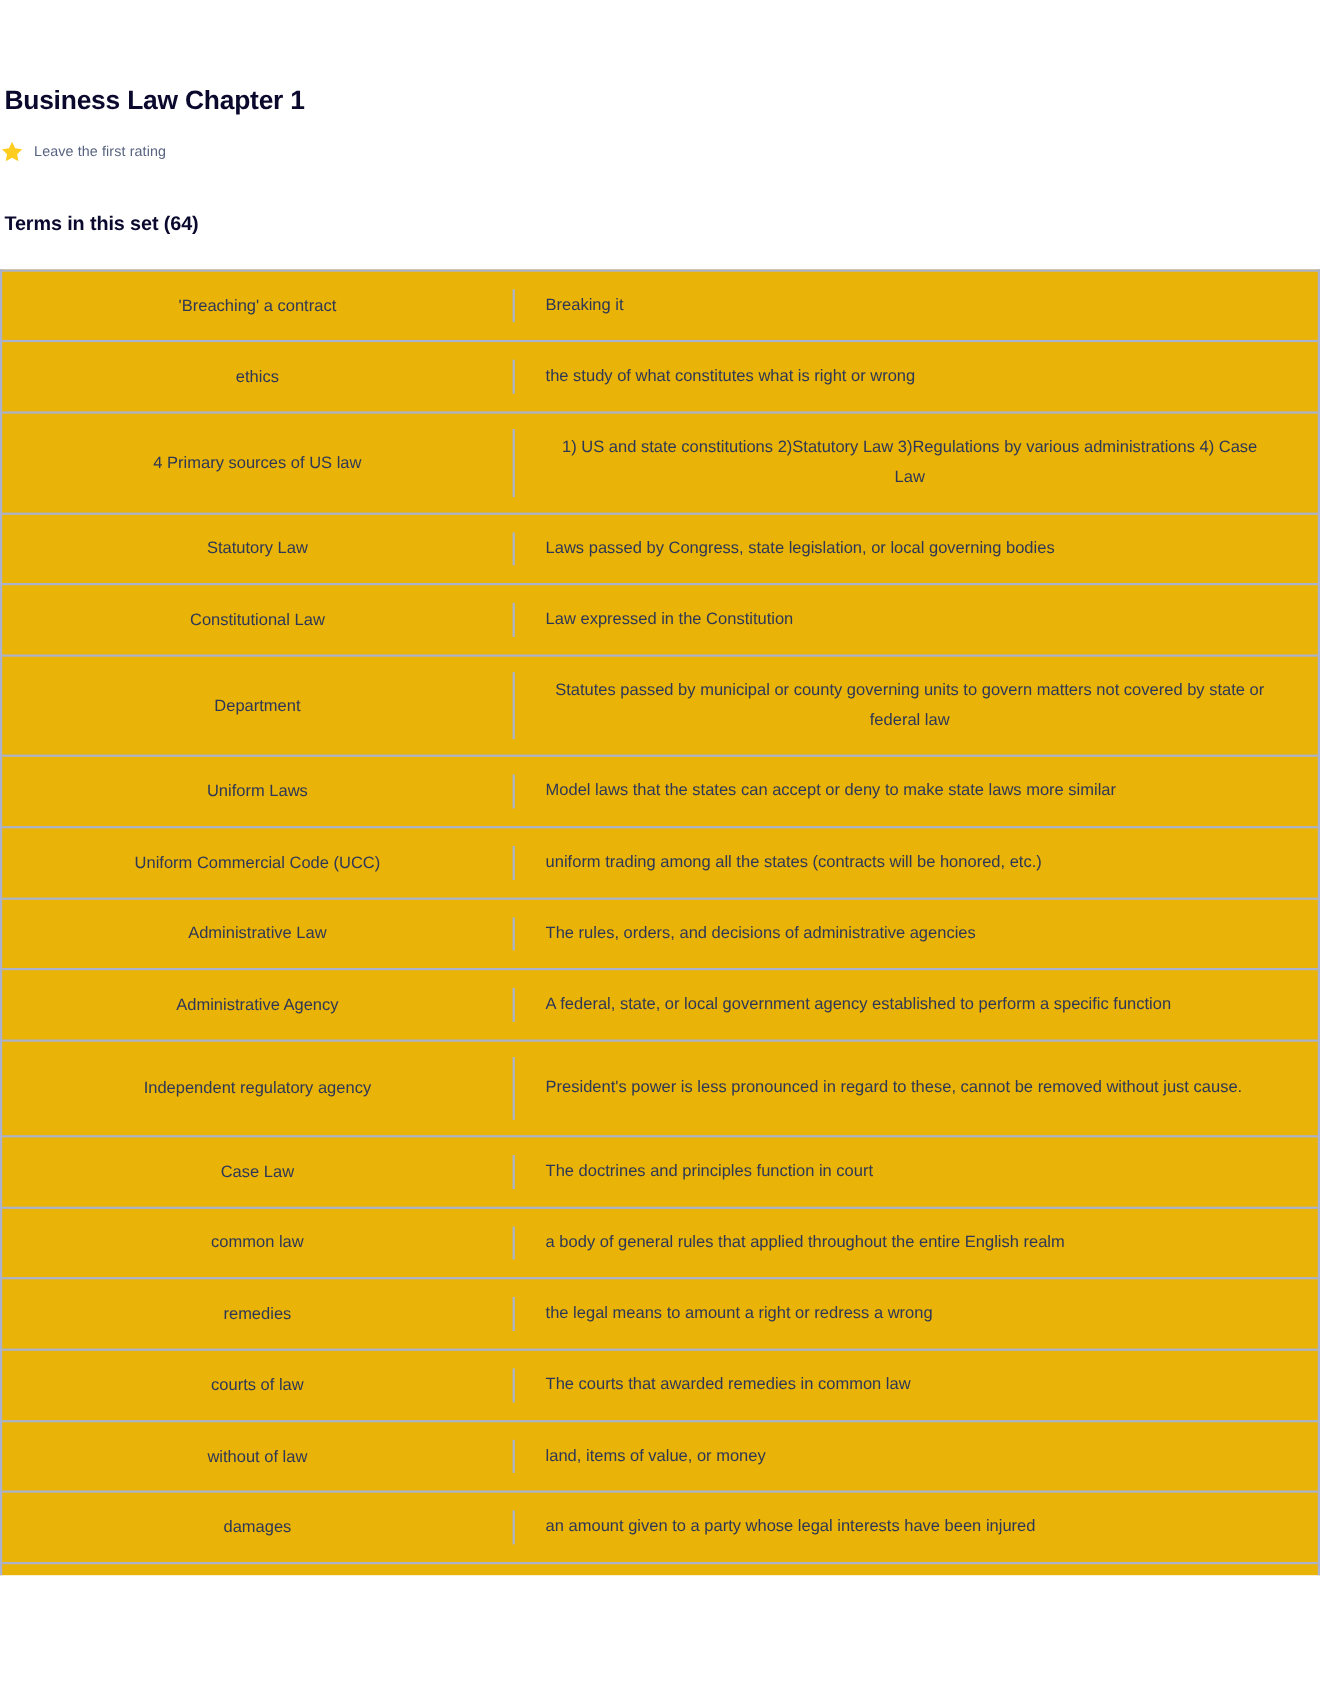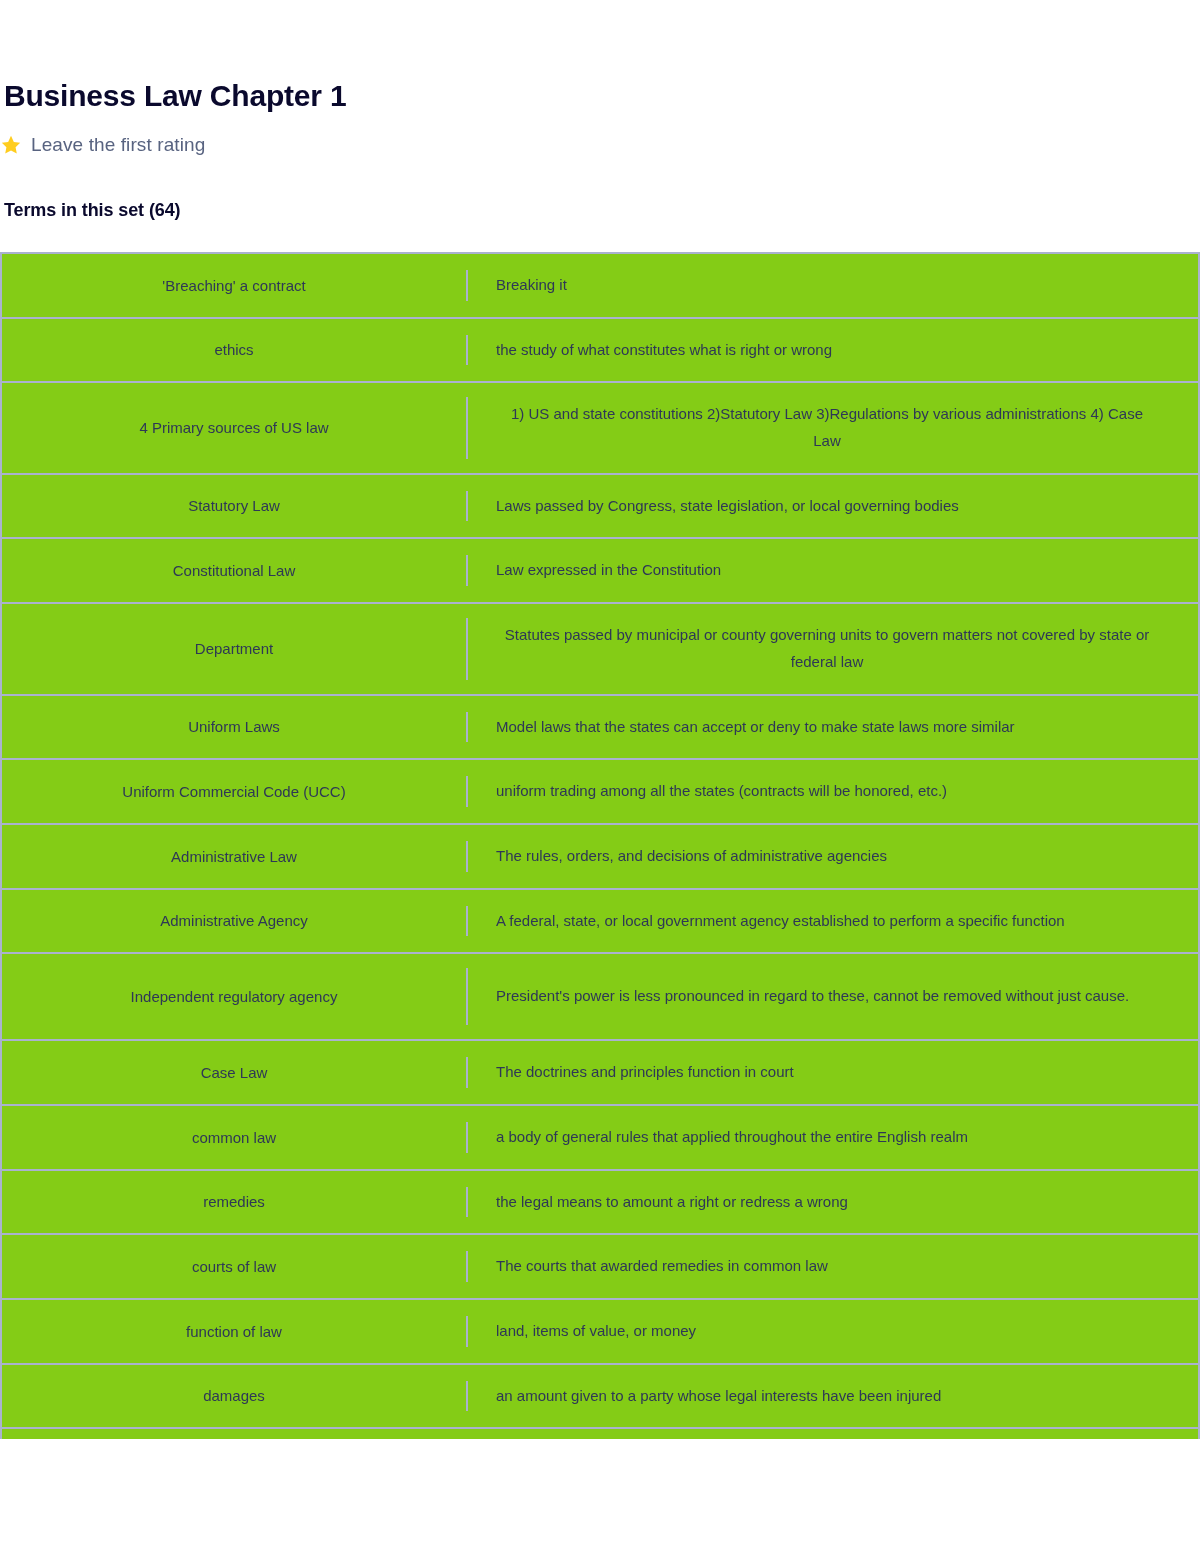--- a/index.html
+++ b/index.html
@@ -21,21 +21,21 @@
     box-sizing: border-box;
   }
 
   
   .header {
     padding: 0 0 0 4px;
   }
   .set-title {
     margin: 0;
     padding-top: 78px;
-    font-size: 30px;
+    font-size: 24px;
     font-weight: 700;
     letter-spacing: -0.2px;
     color: #0a092d;
     line-height: 1.2;
   }
 
   .rating-row {
     display: flex;
     align-items: center;
     gap: 9px;
@@ -43,21 +43,21 @@
     padding-left: 0;
   }
   .star-icon {
     display: block;
     width: 22px;
     height: 22px;
     margin-left: -4px;
     flex: 0 0 auto;
   }
   .rating-label {
-    font-size: 19px;
+    font-size: 13px;
     color: #586380;
     letter-spacing: 0.1px;
   }
 
   .terms-heading {
     margin: 0;
     padding-top: 44px;
     padding-bottom: 0;
     font-size: 18px;
     font-weight: 700;
@@ -66,21 +66,21 @@
   }
 
   
   .terms-table {
     margin-top: 31px;
     border: 2px solid #aab2ce;
     border-bottom: none;
     box-sizing: border-box;
     width: 1200px;
     margin-left: 0;
-    background: #84cc16;
+    background: #eab308;
   }
 
   .term-row {
     display: flex;
     align-items: stretch;
     border-bottom: 2px solid #aab2ce;
     box-sizing: border-box;
     min-height: 62px;
   }
 
@@ -253,21 +253,21 @@
         </div>
       </div>
       <div class="term-row">
         <div class="term-cell">courts of law</div>
         <div class="divider"></div>
         <div class="def-cell">
           <span>The courts that awarded remedies in common law</span>
         </div>
       </div>
       <div class="term-row">
-        <div class="term-cell">function of law</div>
+        <div class="term-cell">without of law</div>
         <div class="divider"></div>
         <div class="def-cell">
           <span>land, items of value, or money</span>
         </div>
       </div>
       <div class="term-row">
         <div class="term-cell">damages</div>
         <div class="divider"></div>
         <div class="def-cell">
           <span>an amount given to a party whose legal interests have been injured</span>

